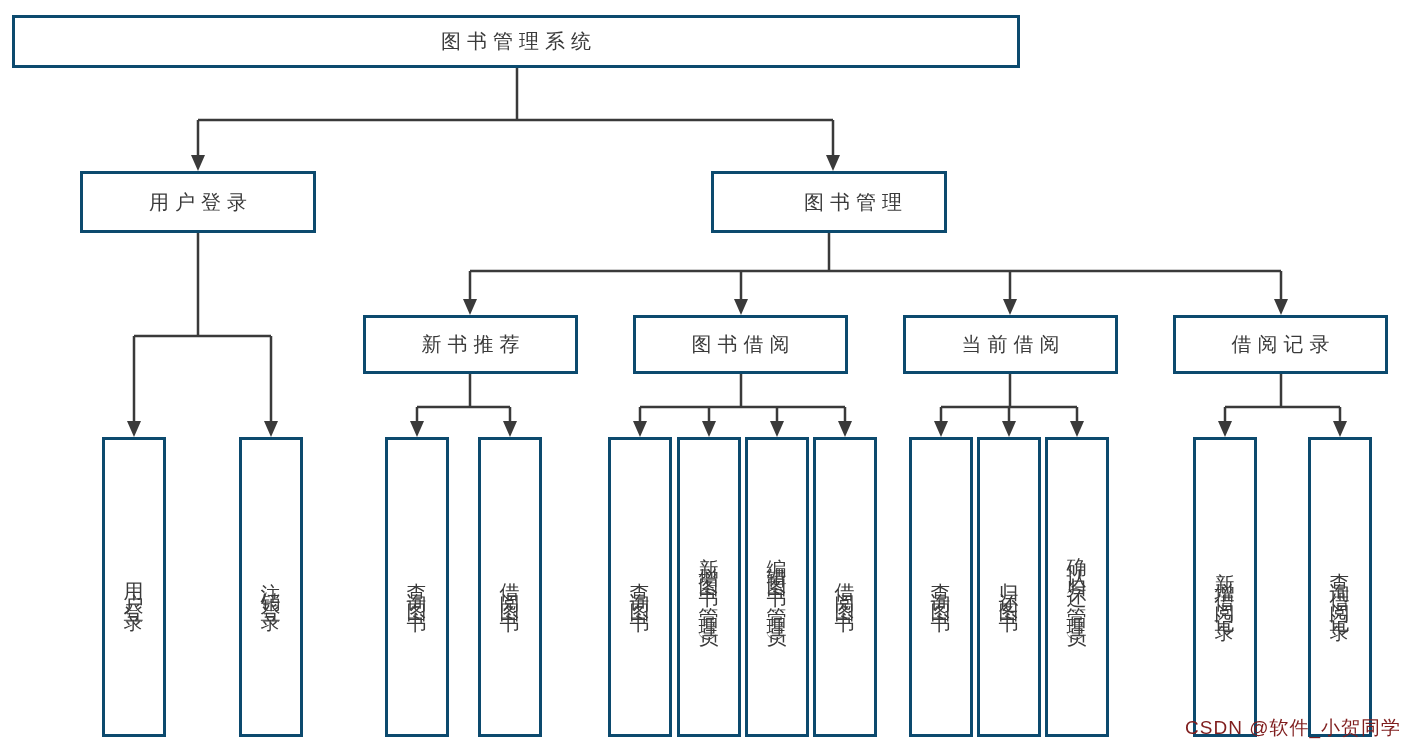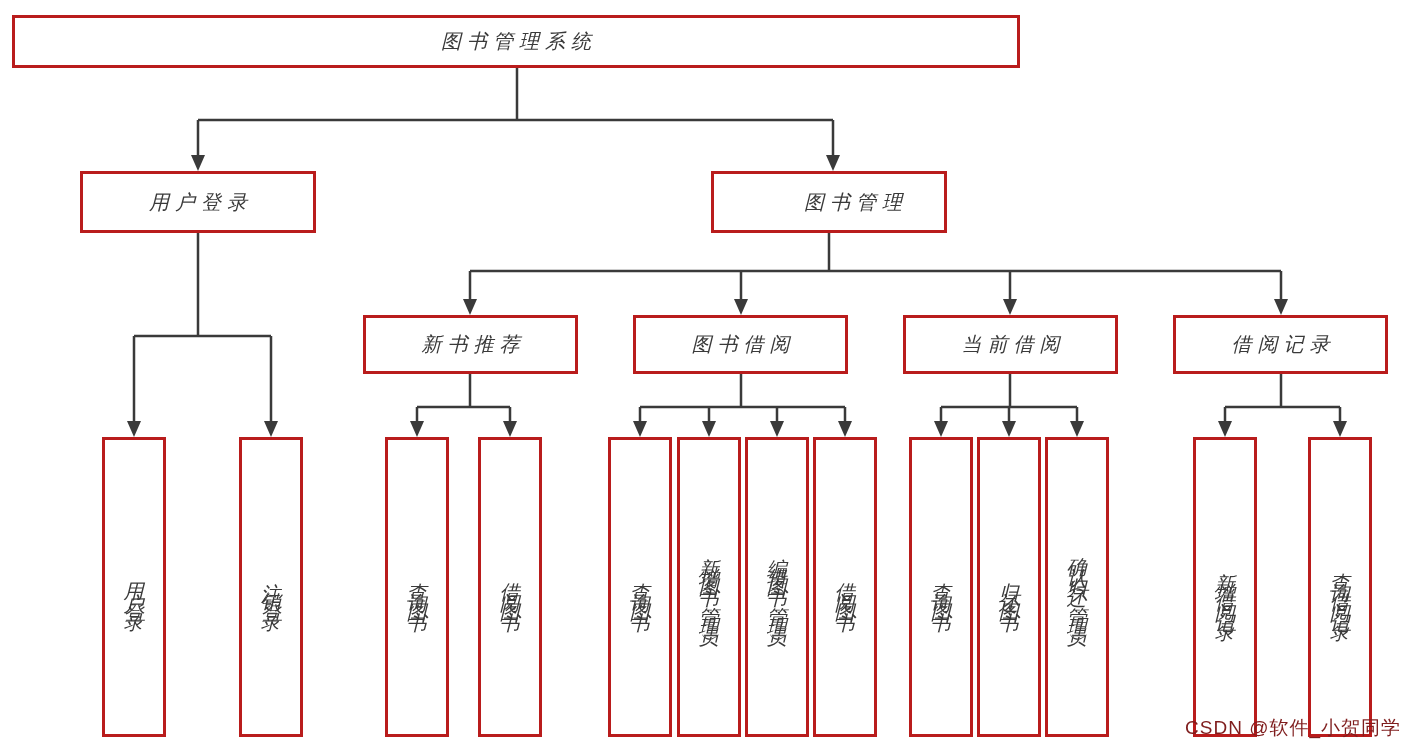--- a/index.html
+++ b/index.html
@@ -9,26 +9,25 @@
     background:#ffffff;
     font-family:"Liberation Sans","DejaVu Sans",sans-serif;
     color:#353535;
     overflow:hidden;
   }
   #wires{position:absolute;left:0;top:0;z-index:0;}
   .node{
     position:absolute;
     box-sizing:border-box;
     background:#ffffff;
-    border:3px solid #b91c1c;
+    border:3px solid #0c4a6e;
     display:flex;
     align-items:center;
     justify-content:center;
     z-index:1;
-    font-style:italic;
   }
   .hlabel{
     font-size:20px;
     letter-spacing:6px;
     text-indent:6px;
     white-space:nowrap;
     color:#3a3a3a;
   }
   .leaf{width:64px;top:437px;height:300px;}
   .vlabel{

